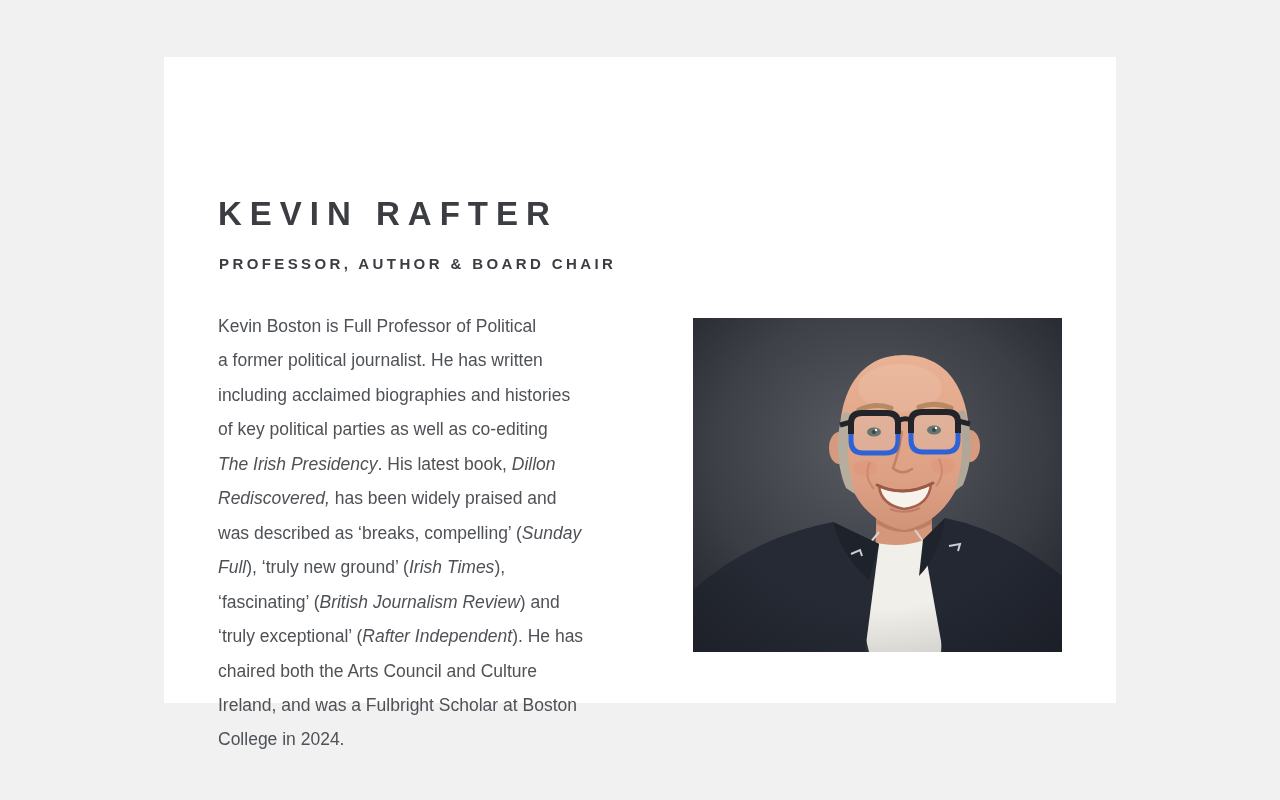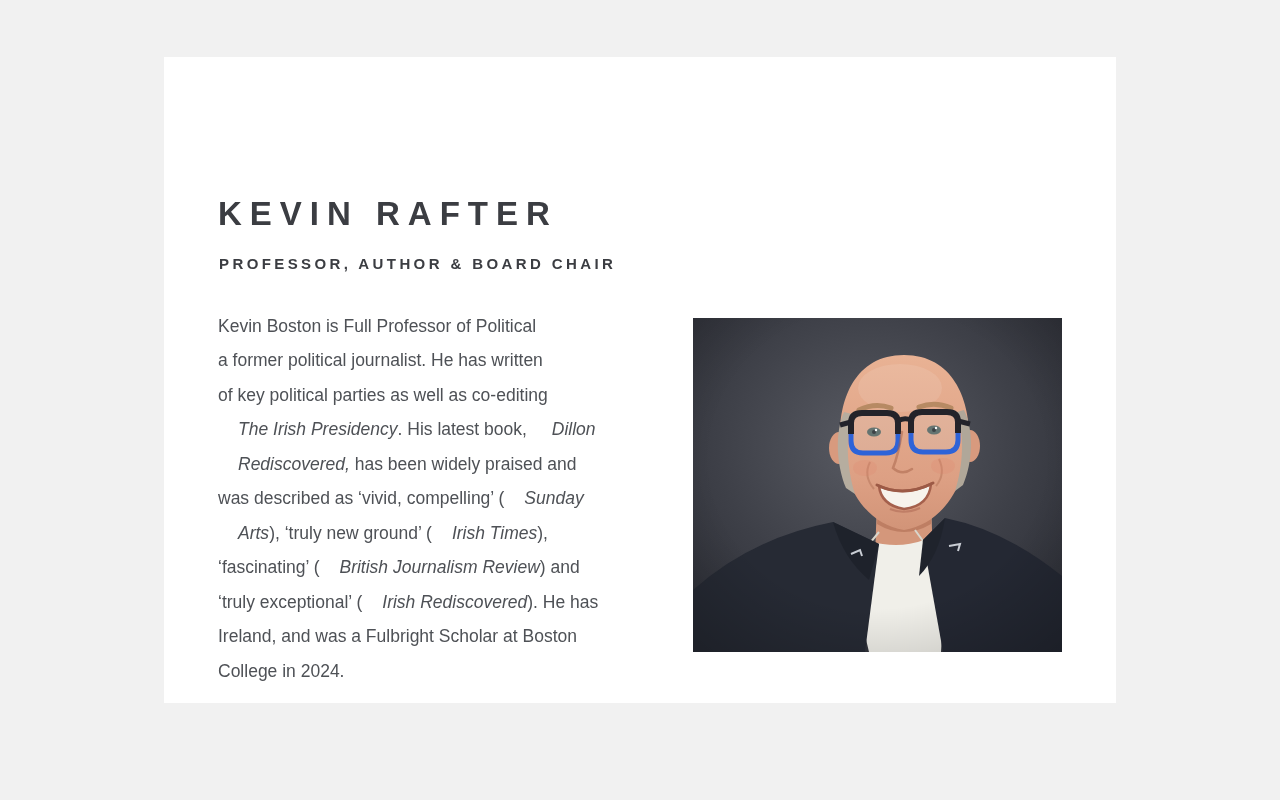--- a/index.html
+++ b/index.html
@@ -42,47 +42,49 @@
   }
   .bio{
     position:absolute;
     left:54px; top:252px;
     width:400px;
     font-size:17.5px;
     line-height:34.45px;
     color:var(--bodytext);
   }
   .bio .line{white-space:nowrap;}
-  .bio em{font-style:italic;margin-left:20px;}
+  .bio em{font-style:italic;}
   .portrait{
     position:absolute;
     left:529px; top:261px;
     width:369px; height:334px;
     display:block;
   }
 </style>
 </head>
 <body>
 
 <div class="card">
 
   <h1 class="page-title">KEVIN RAFTER</h1>
 
   <h2 class="page-subtitle">PROFESSOR, AUTHOR &amp; BOARD CHAIR</h2>
 
   <div class="bio">
       <div class="line"><span>Kevin Boston is Full Professor of Political</span></div>
       <div class="line"><span>a former political journalist. He has written</span></div>
+      <div class="line"><span>including acclaimed biographies and histories</span></div>
       <div class="line"><span>of key political parties as well as co-editing</span></div>
       <div class="line"><em>The Irish Presidency</em><span>. His latest book, </span><em>Dillon</em></div>
       <div class="line"><em>Rediscovered,</em><span> has been widely praised and</span></div>
-      <div class="line"><span>was described as ‘vivid, compelling’ (</span><em>Sunday</em></div>
-      <div class="line"><em>Arts</em><span>), ‘truly new ground’ (</span><em>Irish Times</em><span>),</span></div>
+      <div class="line"><span>was described as ‘breaks, compelling’ (</span><em>Sunday</em></div>
+      <div class="line"><em>Full</em><span>), ‘truly new ground’ (</span><em>Irish Times</em><span>),</span></div>
       <div class="line"><span>‘fascinating’ (</span><em>British Journalism Review</em><span>) and</span></div>
-      <div class="line"><span>‘truly exceptional’ (</span><em>Irish Rediscovered</em><span>). He has</span></div>
+      <div class="line"><span>‘truly exceptional’ (</span><em>Rafter Independent</em><span>). He has</span></div>
+      <div class="line"><span>chaired both the Arts Council and Culture</span></div>
       <div class="line"><span>Ireland, and was a Fulbright Scholar at Boston</span></div>
       <div class="line"><span>College in 2024.</span></div>
     </div>
 
   <svg class="portrait" viewBox="0 0 369 334" role="img">
     <defs>
       <radialGradient id="bgg" cx="48%" cy="38%" r="75%">
         <stop offset="0%" stop-color="#595b63"></stop>
         <stop offset="55%" stop-color="#3e4048"></stop>
         <stop offset="100%" stop-color="#2b2d35"></stop>

